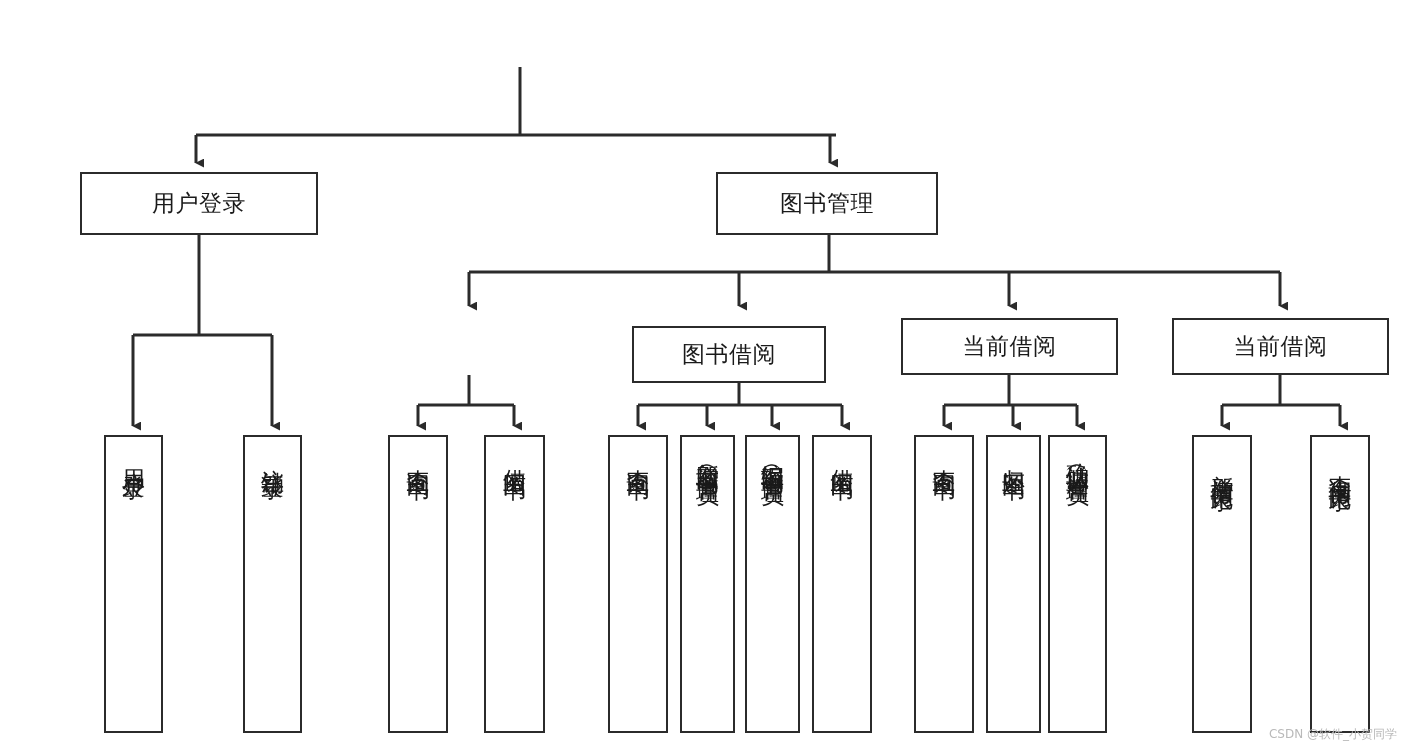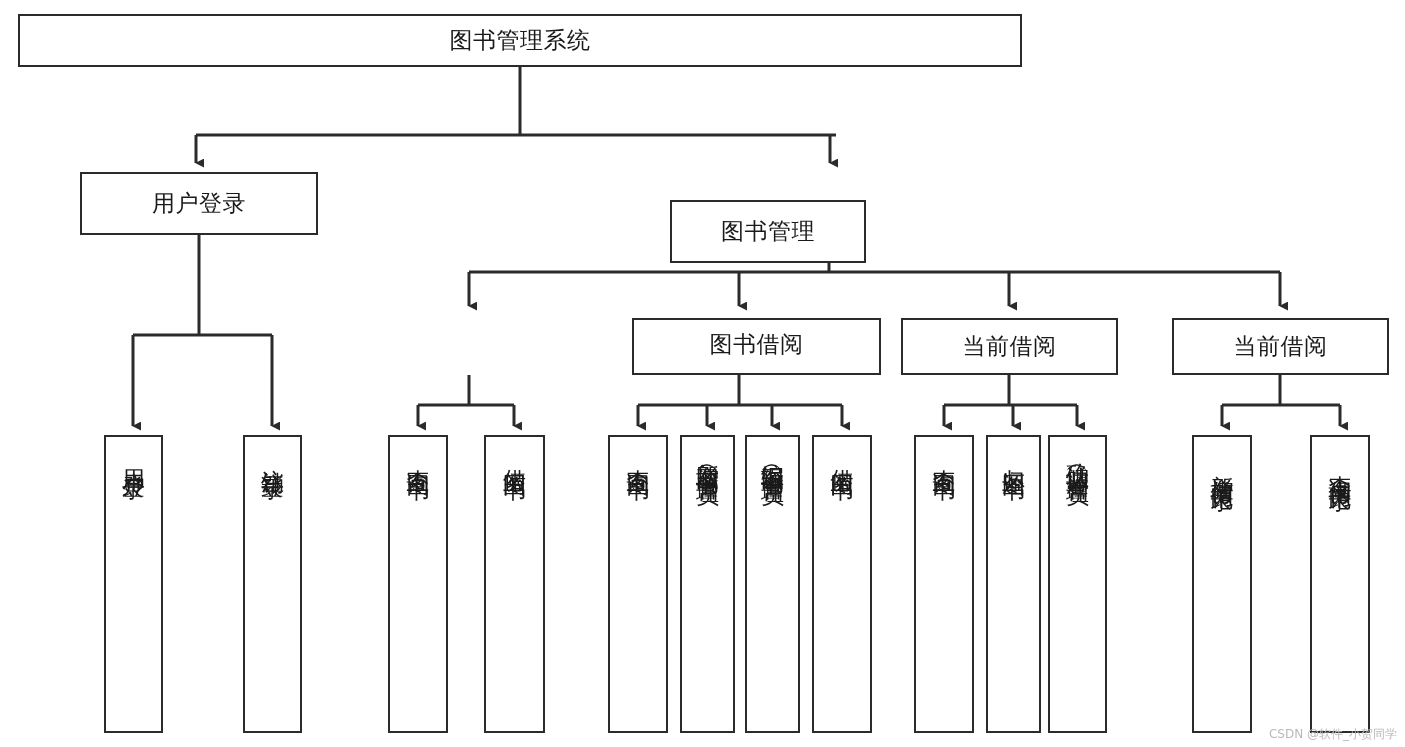--- a/index.html
+++ b/index.html
@@ -124,34 +124,31 @@
       <path d="M1013,405 L1013,426" marker-end="url(#arrowhead)"></path>
       <path d="M1077,405 L1077,426" marker-end="url(#arrowhead)"></path>
 
       <path d="M1280,375 L1280,405"></path>
       <path d="M1222,405 L1340,405"></path>
       <path d="M1222,405 L1222,426" marker-end="url(#arrowhead)"></path>
       <path d="M1340,405 L1340,426" marker-end="url(#arrowhead)"></path>
     </g>
   </svg>
 
-  <div class="node root horiz" style="left:18px; top:14px; width:1004px; height:53px;">
-    <span class="node-label">图书管理系统</span>
-  </div>
 
   <div class="node horiz" style="left:80px; top:172px; width:238px; height:63px;">
     <span class="node-label">用户登录</span>
   </div>
 
-  <div class="node horiz" style="left:670px; top:172px; width:196px; height:63px;margin-top:28px;">
+  <div class="node horiz" style="left:716px; top:172px; width:222px; height:63px;">
     <span class="node-label">图书管理</span>
   </div>
 
 
-  <div class="node horiz" style="left:632px; top:318px; width:249px; height:57px;font-family:Liberation Mono, monospace;">
+  <div class="node horiz" style="left:632px; top:326px; width:194px; height:57px;">
     <span class="node-label">图书借阅</span>
   </div>
 
   <div class="node horiz" style="left:901px; top:318px; width:217px; height:57px;">
     <span class="node-label">当前借阅</span>
   </div>
 
   <div class="node horiz" style="left:1172px; top:318px; width:217px; height:57px;">
     <span class="node-label">当前借阅</span>
   </div>

